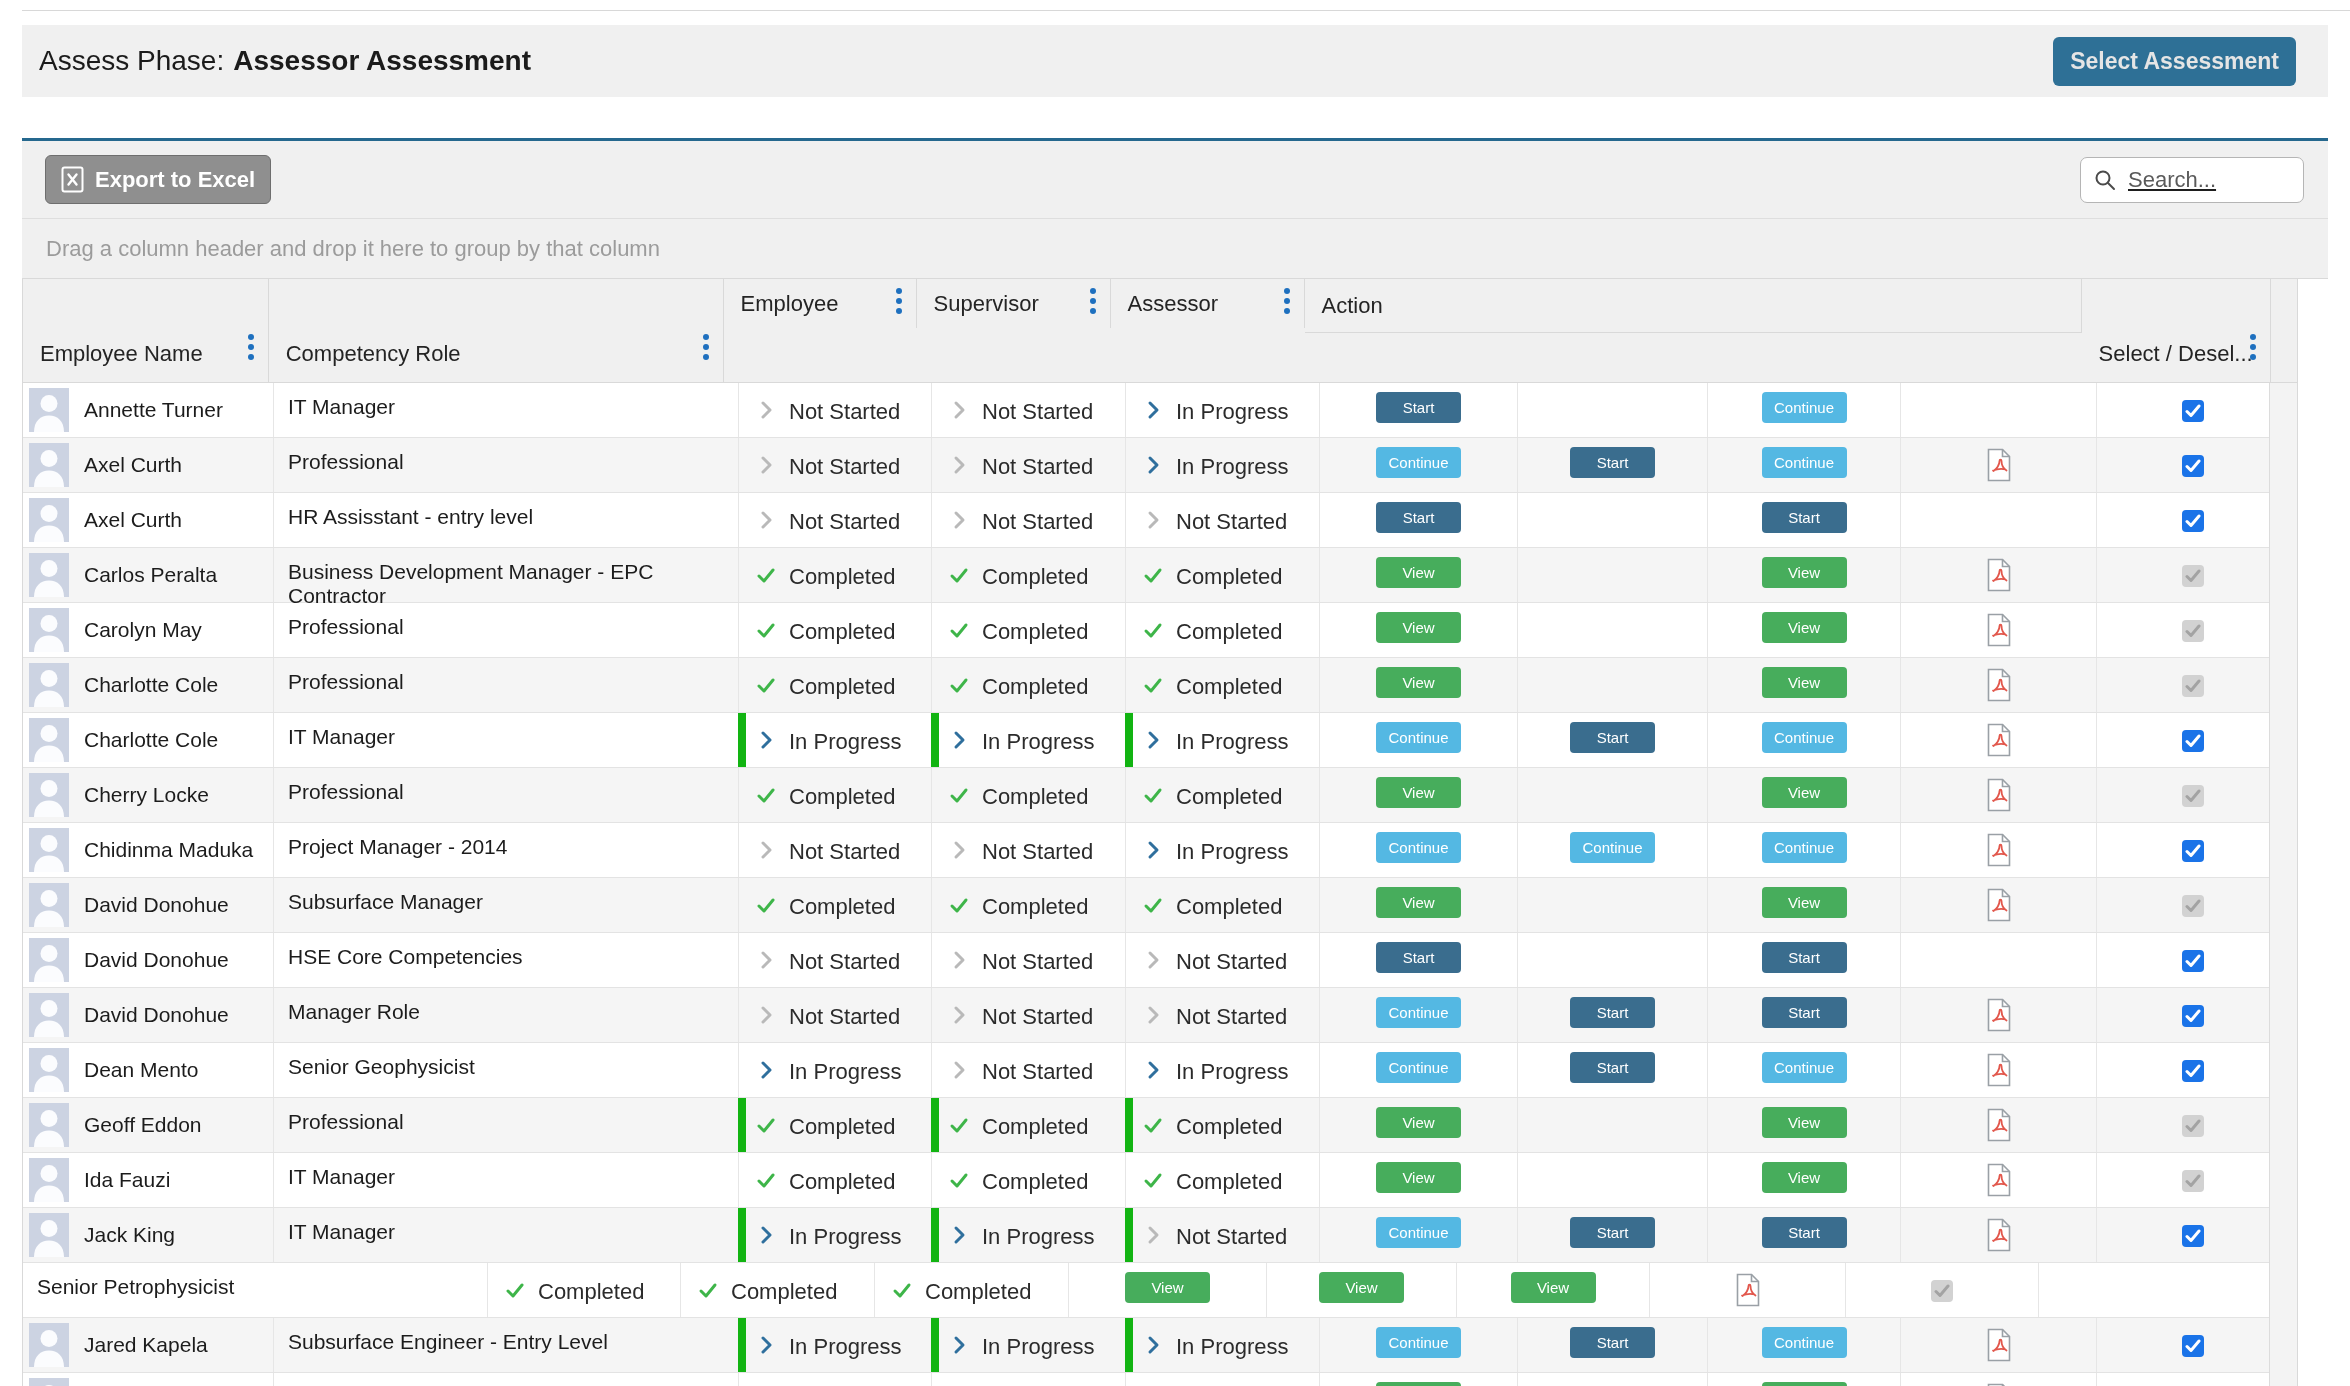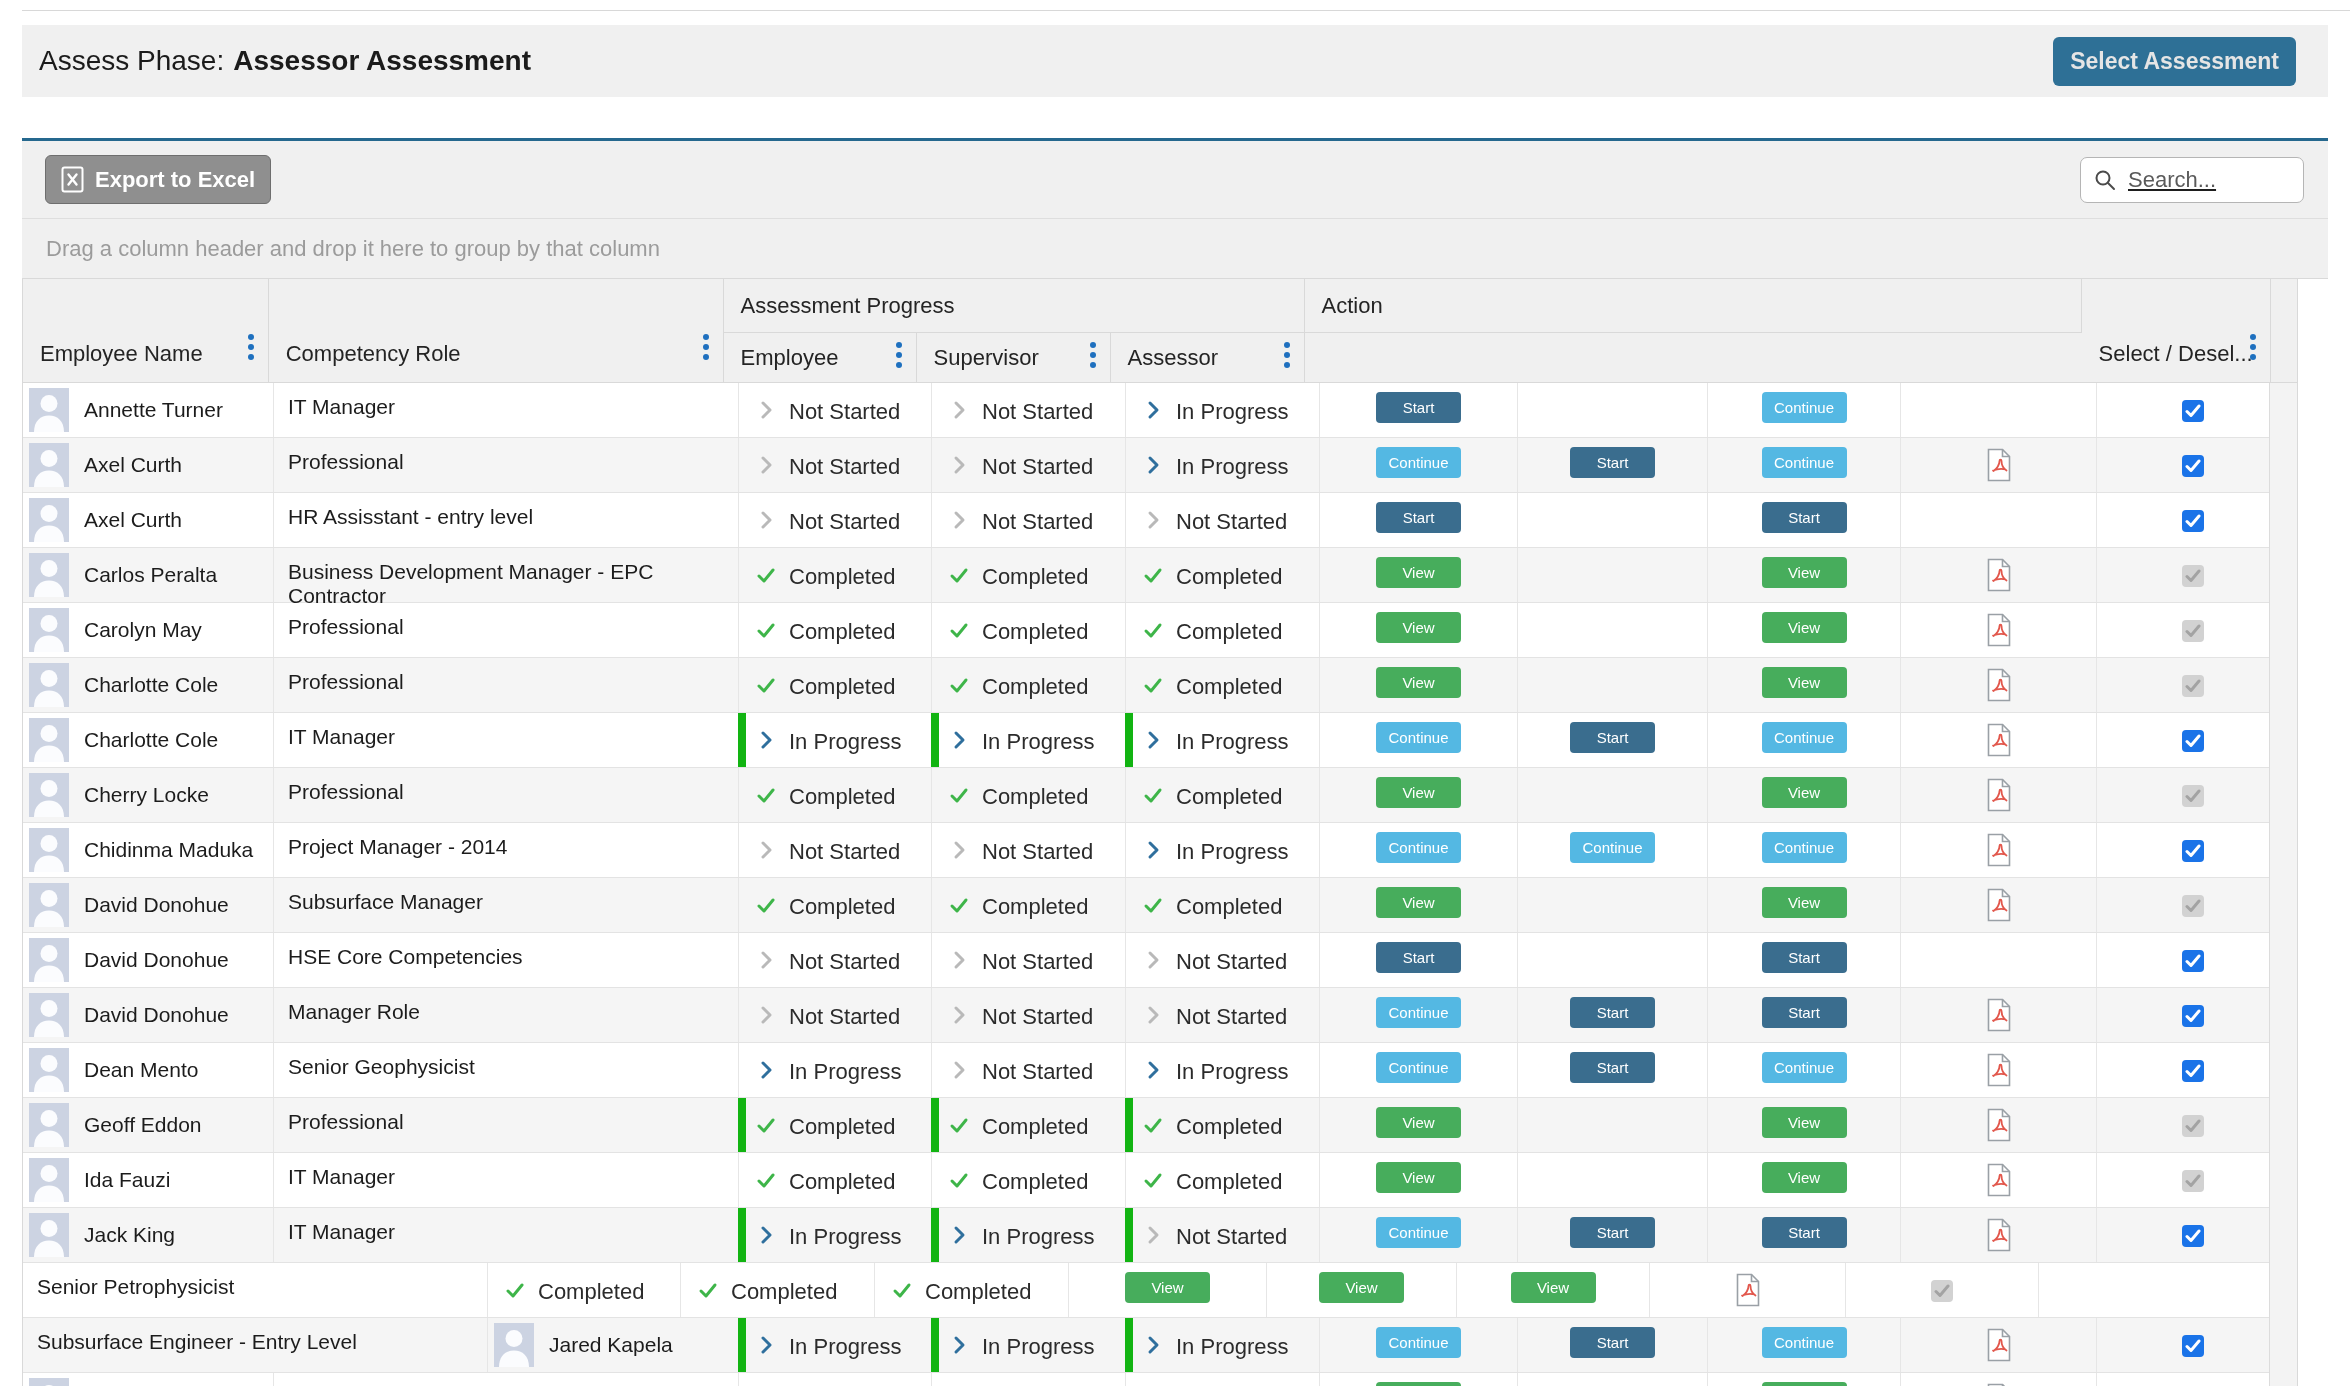--- a/index.html
+++ b/index.html
@@ -193,23 +193,20 @@
     </div>
     <div class="hspan col-role">
       <span>Competency Role</span>
       <span class="dots"><svg width="8" height="30" viewBox="0 0 8 30">
             <circle cx="4" cy="5" r="3" fill="#1e70bf"></circle>
             <circle cx="4" cy="15" r="3" fill="#1e70bf"></circle>
             <circle cx="4" cy="25" r="3" fill="#1e70bf"></circle>
           </svg></span>
     </div>
     <div class="hgroup" style="width:581px;">
-      <div class="hgroup-top" style="width:581px;">
-        <span>Assessment Progress</span>
-      </div>
       <div class="hgroup-bottom">
         <div class="hsub col-emp">
           <span>Employee</span>
           <span class="dots"><svg width="8" height="30" viewBox="0 0 8 30">
                 <circle cx="4" cy="5" r="3" fill="#1e70bf"></circle>
                 <circle cx="4" cy="15" r="3" fill="#1e70bf"></circle>
                 <circle cx="4" cy="25" r="3" fill="#1e70bf"></circle>
               </svg></span>
         </div>
         <div class="hsub col-sup">
@@ -1369,32 +1366,32 @@
     <div class="cell cell-action col-select">
       <span class="cb cb-disabled">
         <svg width="16" height="14" viewBox="0 0 16 14">
               <path d="M2 7.5 L6 11.5 L14 2" fill="none" stroke-width="3" stroke-linecap="round" stroke-linejoin="round"></path>
             </svg>
       </span>
     </div>
   </div>
 
   <div class="row alt">
+    <div class="cell cell-name col-name">
+      <span class="avatar">
+        <svg width="40" height="44" viewBox="0 0 40 44">
+              <rect width="40" height="44" fill="#ccd3e2"></rect>
+              <circle cx="20" cy="15.5" r="8.5" fill="#fbfcfe"></circle>
+              <path d="M5 44 C5 33 11.5 27.5 20 27.5 C28.5 27.5 35 33 35 44 Z" fill="#fbfcfe"></path>
+            </svg>
+      </span>
+      <span class="emp-name">Jared Kapela</span>
+    </div>
     <div class="cell cell-role col-role">
       <span>Subsurface Engineer - Entry Level</span>
-    </div>
-    <div class="cell cell-name col-name">
-      <span class="avatar">
-        <svg width="40" height="44" viewBox="0 0 40 44">
-              <rect width="40" height="44" fill="#ccd3e2"></rect>
-              <circle cx="20" cy="15.5" r="8.5" fill="#fbfcfe"></circle>
-              <path d="M5 44 C5 33 11.5 27.5 20 27.5 C28.5 27.5 35 33 35 44 Z" fill="#fbfcfe"></path>
-            </svg>
-      </span>
-      <span class="emp-name">Jared Kapela</span>
     </div>
     <div class="cell cell-status col-emp st-ip barred">
       <span class="sicon">
         <svg class="icon-chevron" width="20" height="20" viewBox="0 0 20 20">
               <path d="M7 3 L14 10 L7 17" fill="none" stroke="currentColor" stroke-width="3" stroke-linecap="round" stroke-linejoin="round"></path>
             </svg>
 
       </span>
       <span class="status-label">In Progress</span>
     </div>

